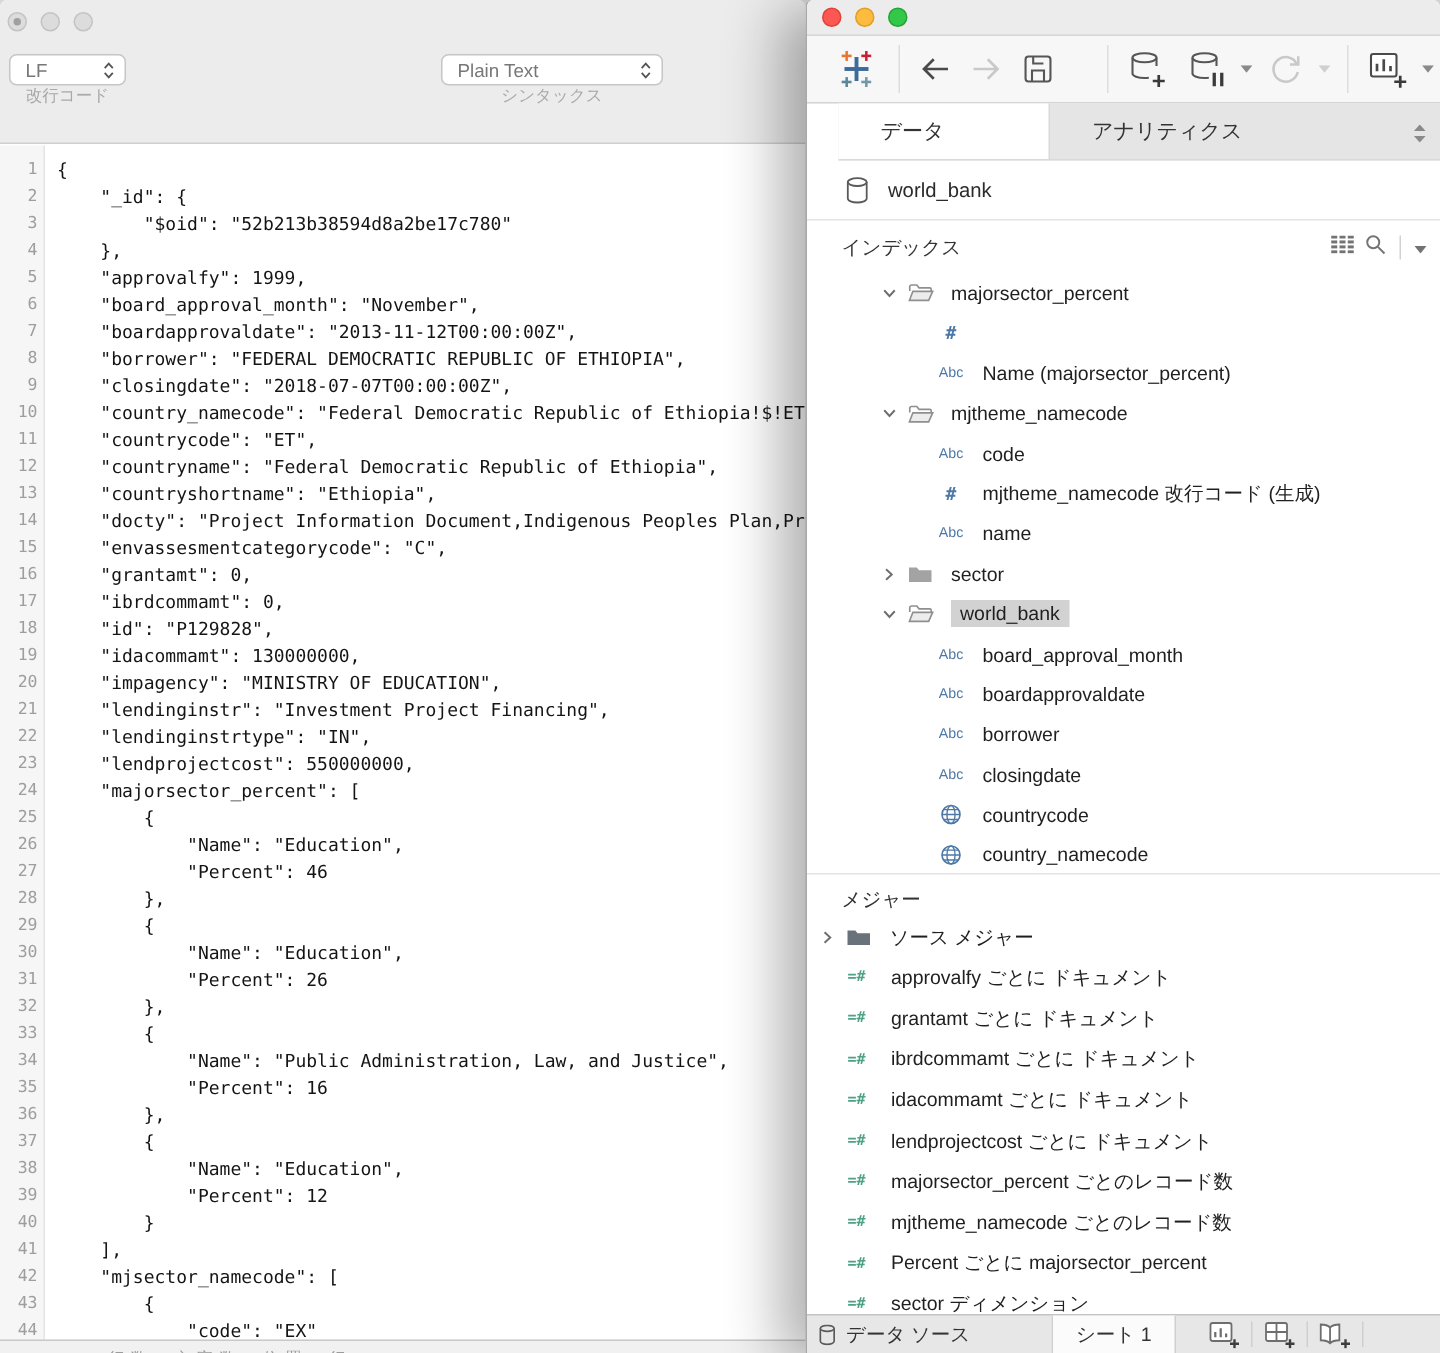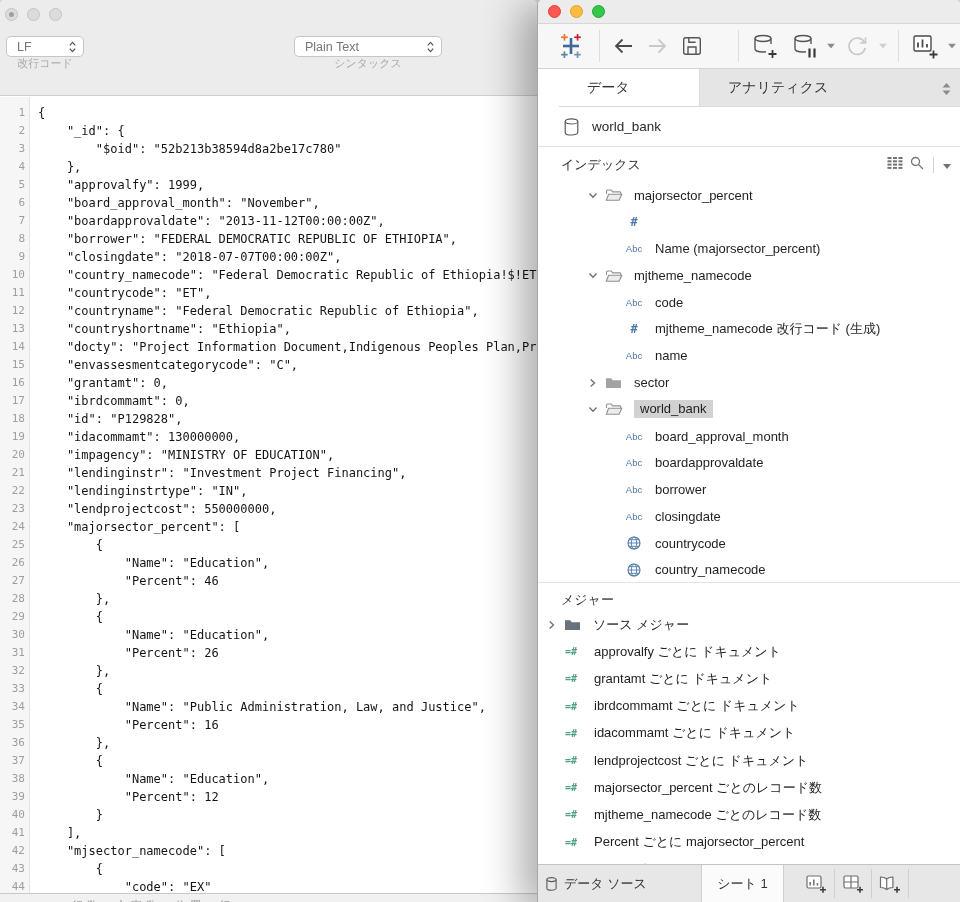--- a/index.html
+++ b/index.html
@@ -71,21 +71,21 @@
   .c-ficon { width:30px; margin-left:40px; display:flex; justify-content:center; align-items:center; }
   .c-micon { width:26px; margin-left:20px; display:flex; justify-content:center; align-items:center; }
   .lbl { font-size:13px; color:#1f1f1f; white-space:nowrap; }
   .frow.folder .lbl { margin-left:11px; }
   .frow.field .lbl { margin-left:6px; }
   .frow.measure .lbl { margin-left:10px; }
   .lbl.selected { background:#d2d2d2; padding:1px 6px 2px 6px; }
   .ic-num { font:bold 12px "DejaVu Sans Mono", monospace; color:#4e79a7; }
   .ic-abc { font:9.5px "Liberation Sans", sans-serif; color:#4e79a7; }
   .ic-meas{ font:bold 10px "DejaVu Sans Mono", monospace; color:#43a047; color:#4fa287; }
-  .t-bottom { position:absolute; left:0; right:0; bottom:0; height:38px; background:#e7e7e7;
+  .t-bottom { position:absolute; left:0; right:0; bottom:0; height:26px; background:#e7e7e7;
     border-top:1px solid #c3c3c3; display:flex; align-items:stretch; font-size:13px; color:#333; z-index:5; }
   .bt-ds { display:flex; align-items:center; gap:7px; padding-left:8px; width:163px; }
   .bt-sheet { width:83px; background:#fbfbfb; border-left:1px solid #cfcfcf; border-right:1px solid #cfcfcf;
     display:flex; align-items:center; justify-content:center; }
   .bt-iconbtn { width:36px; display:flex; align-items:center; justify-content:center; }
   .bt-sep { width:1px; background:#cfcfcf; margin:4px 0; }
 </style>
 </head>
 <body>
 

